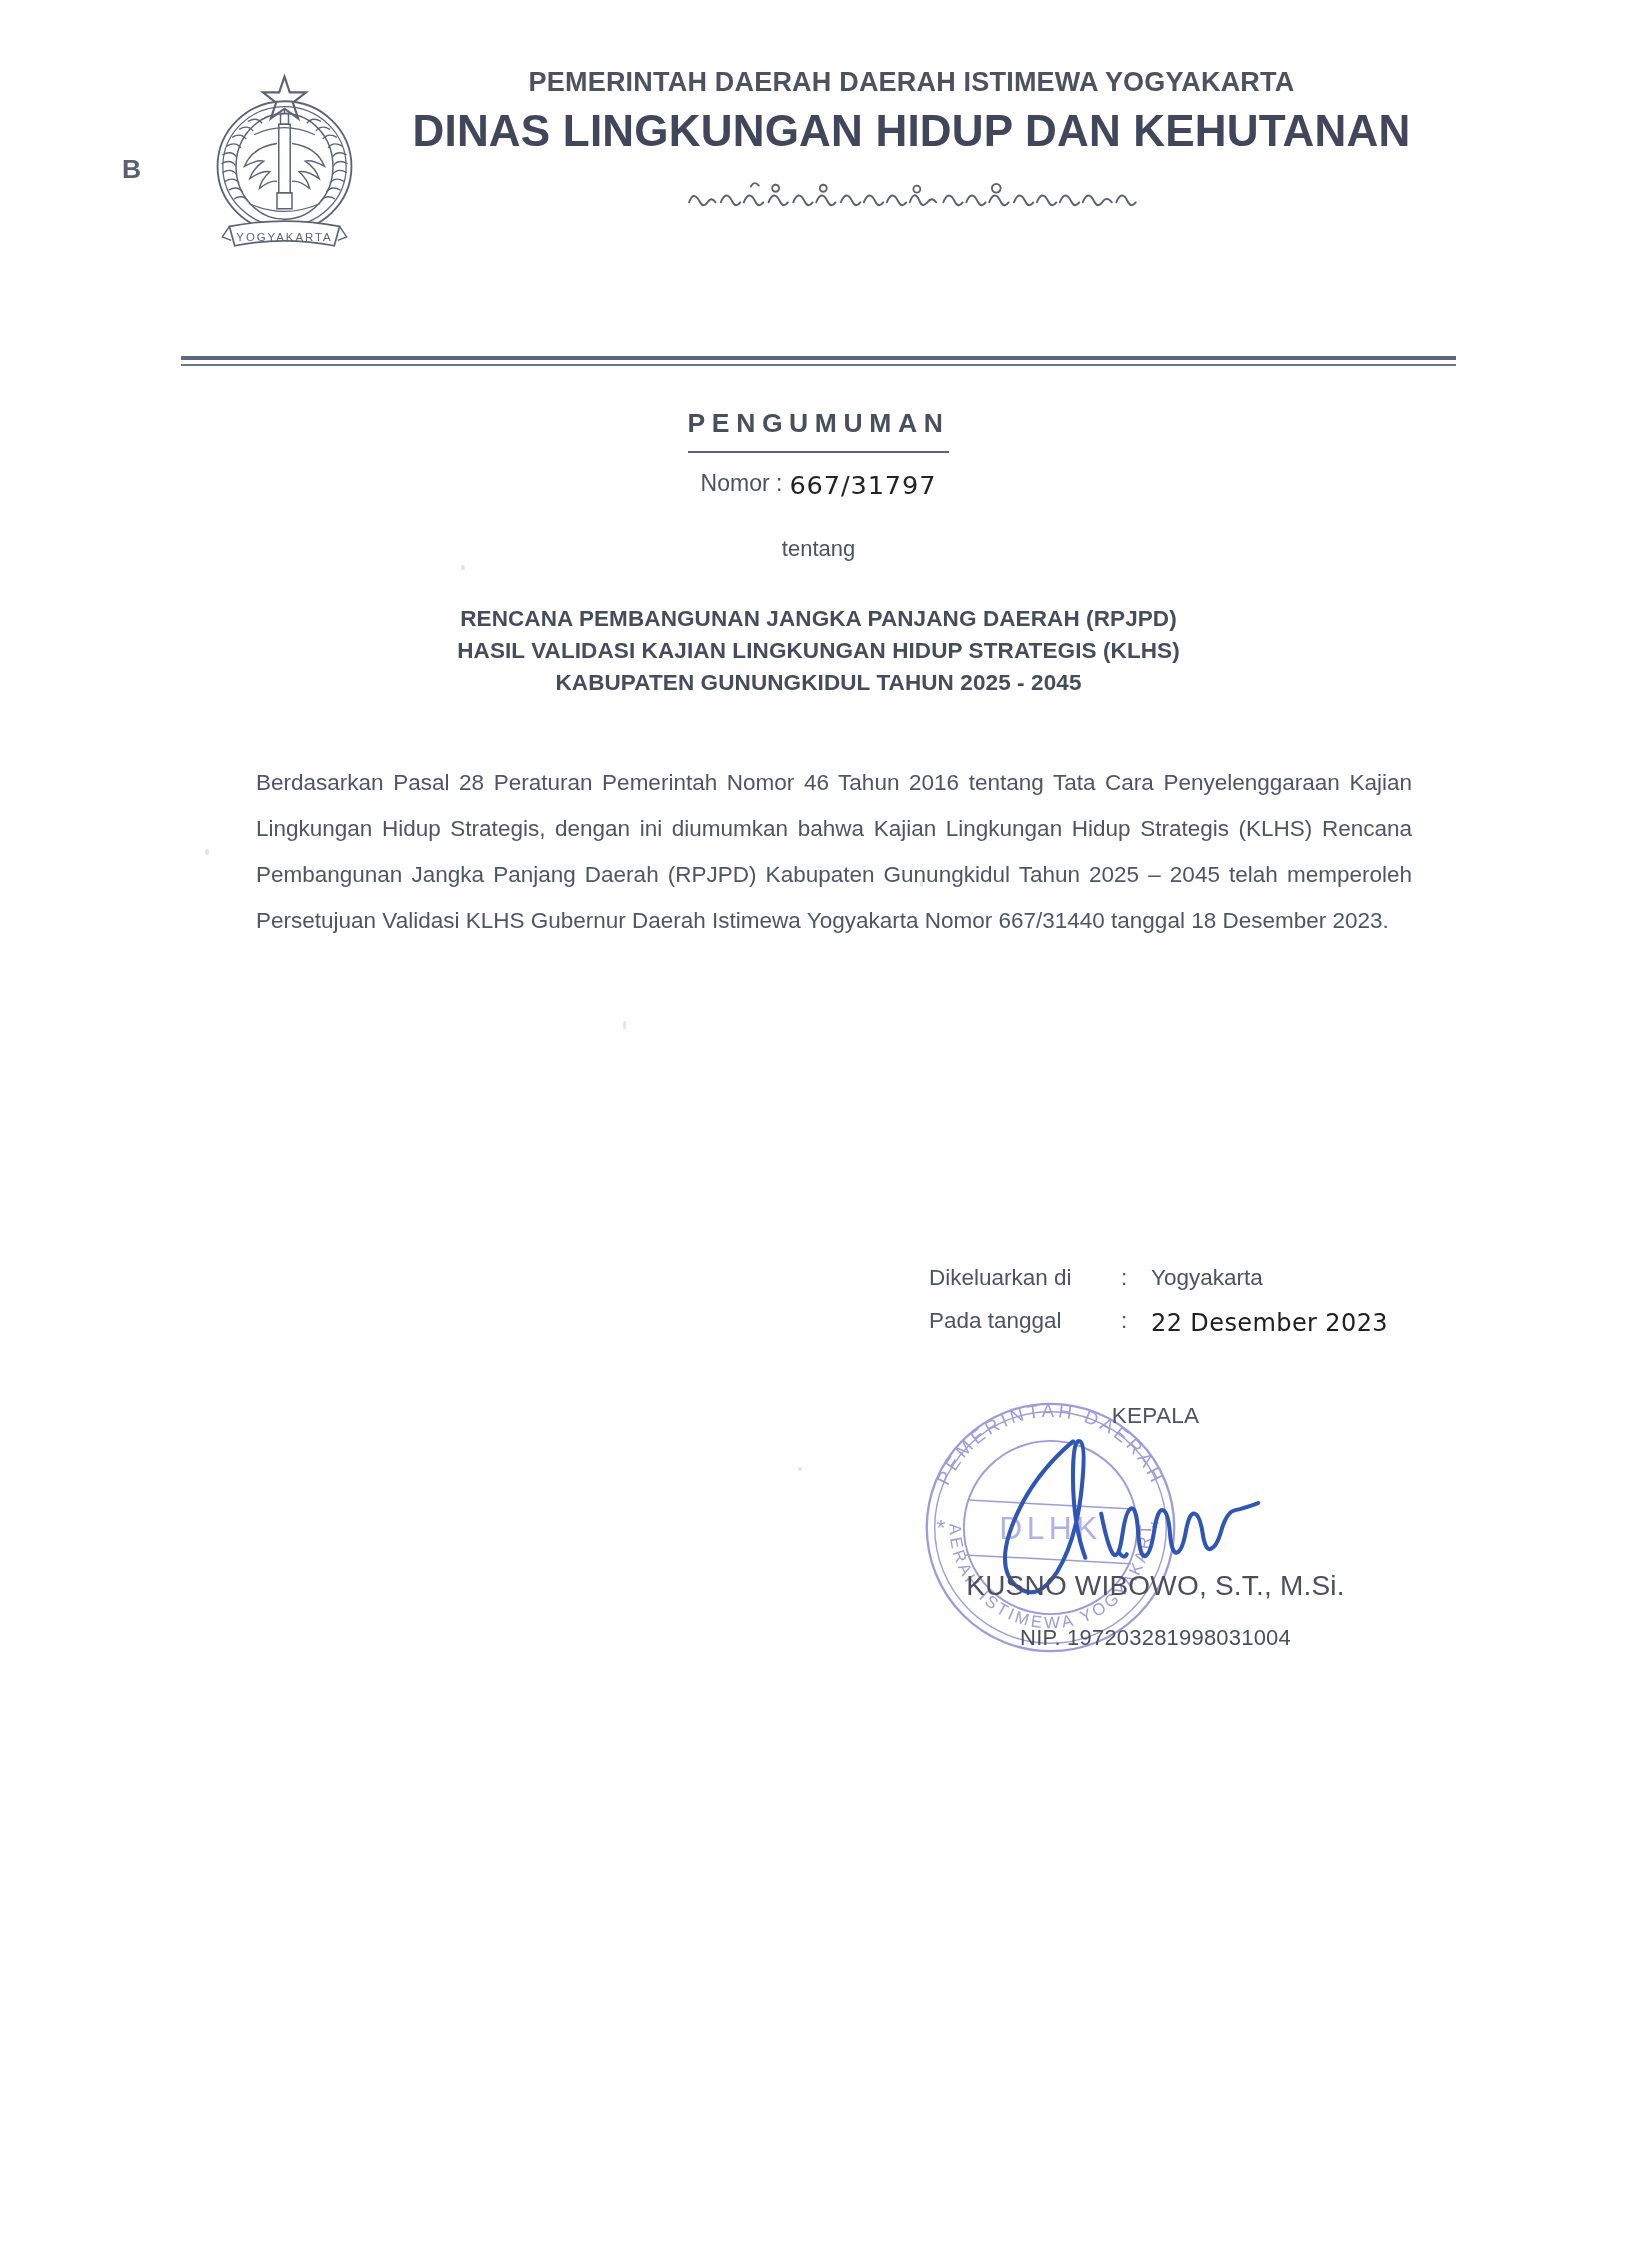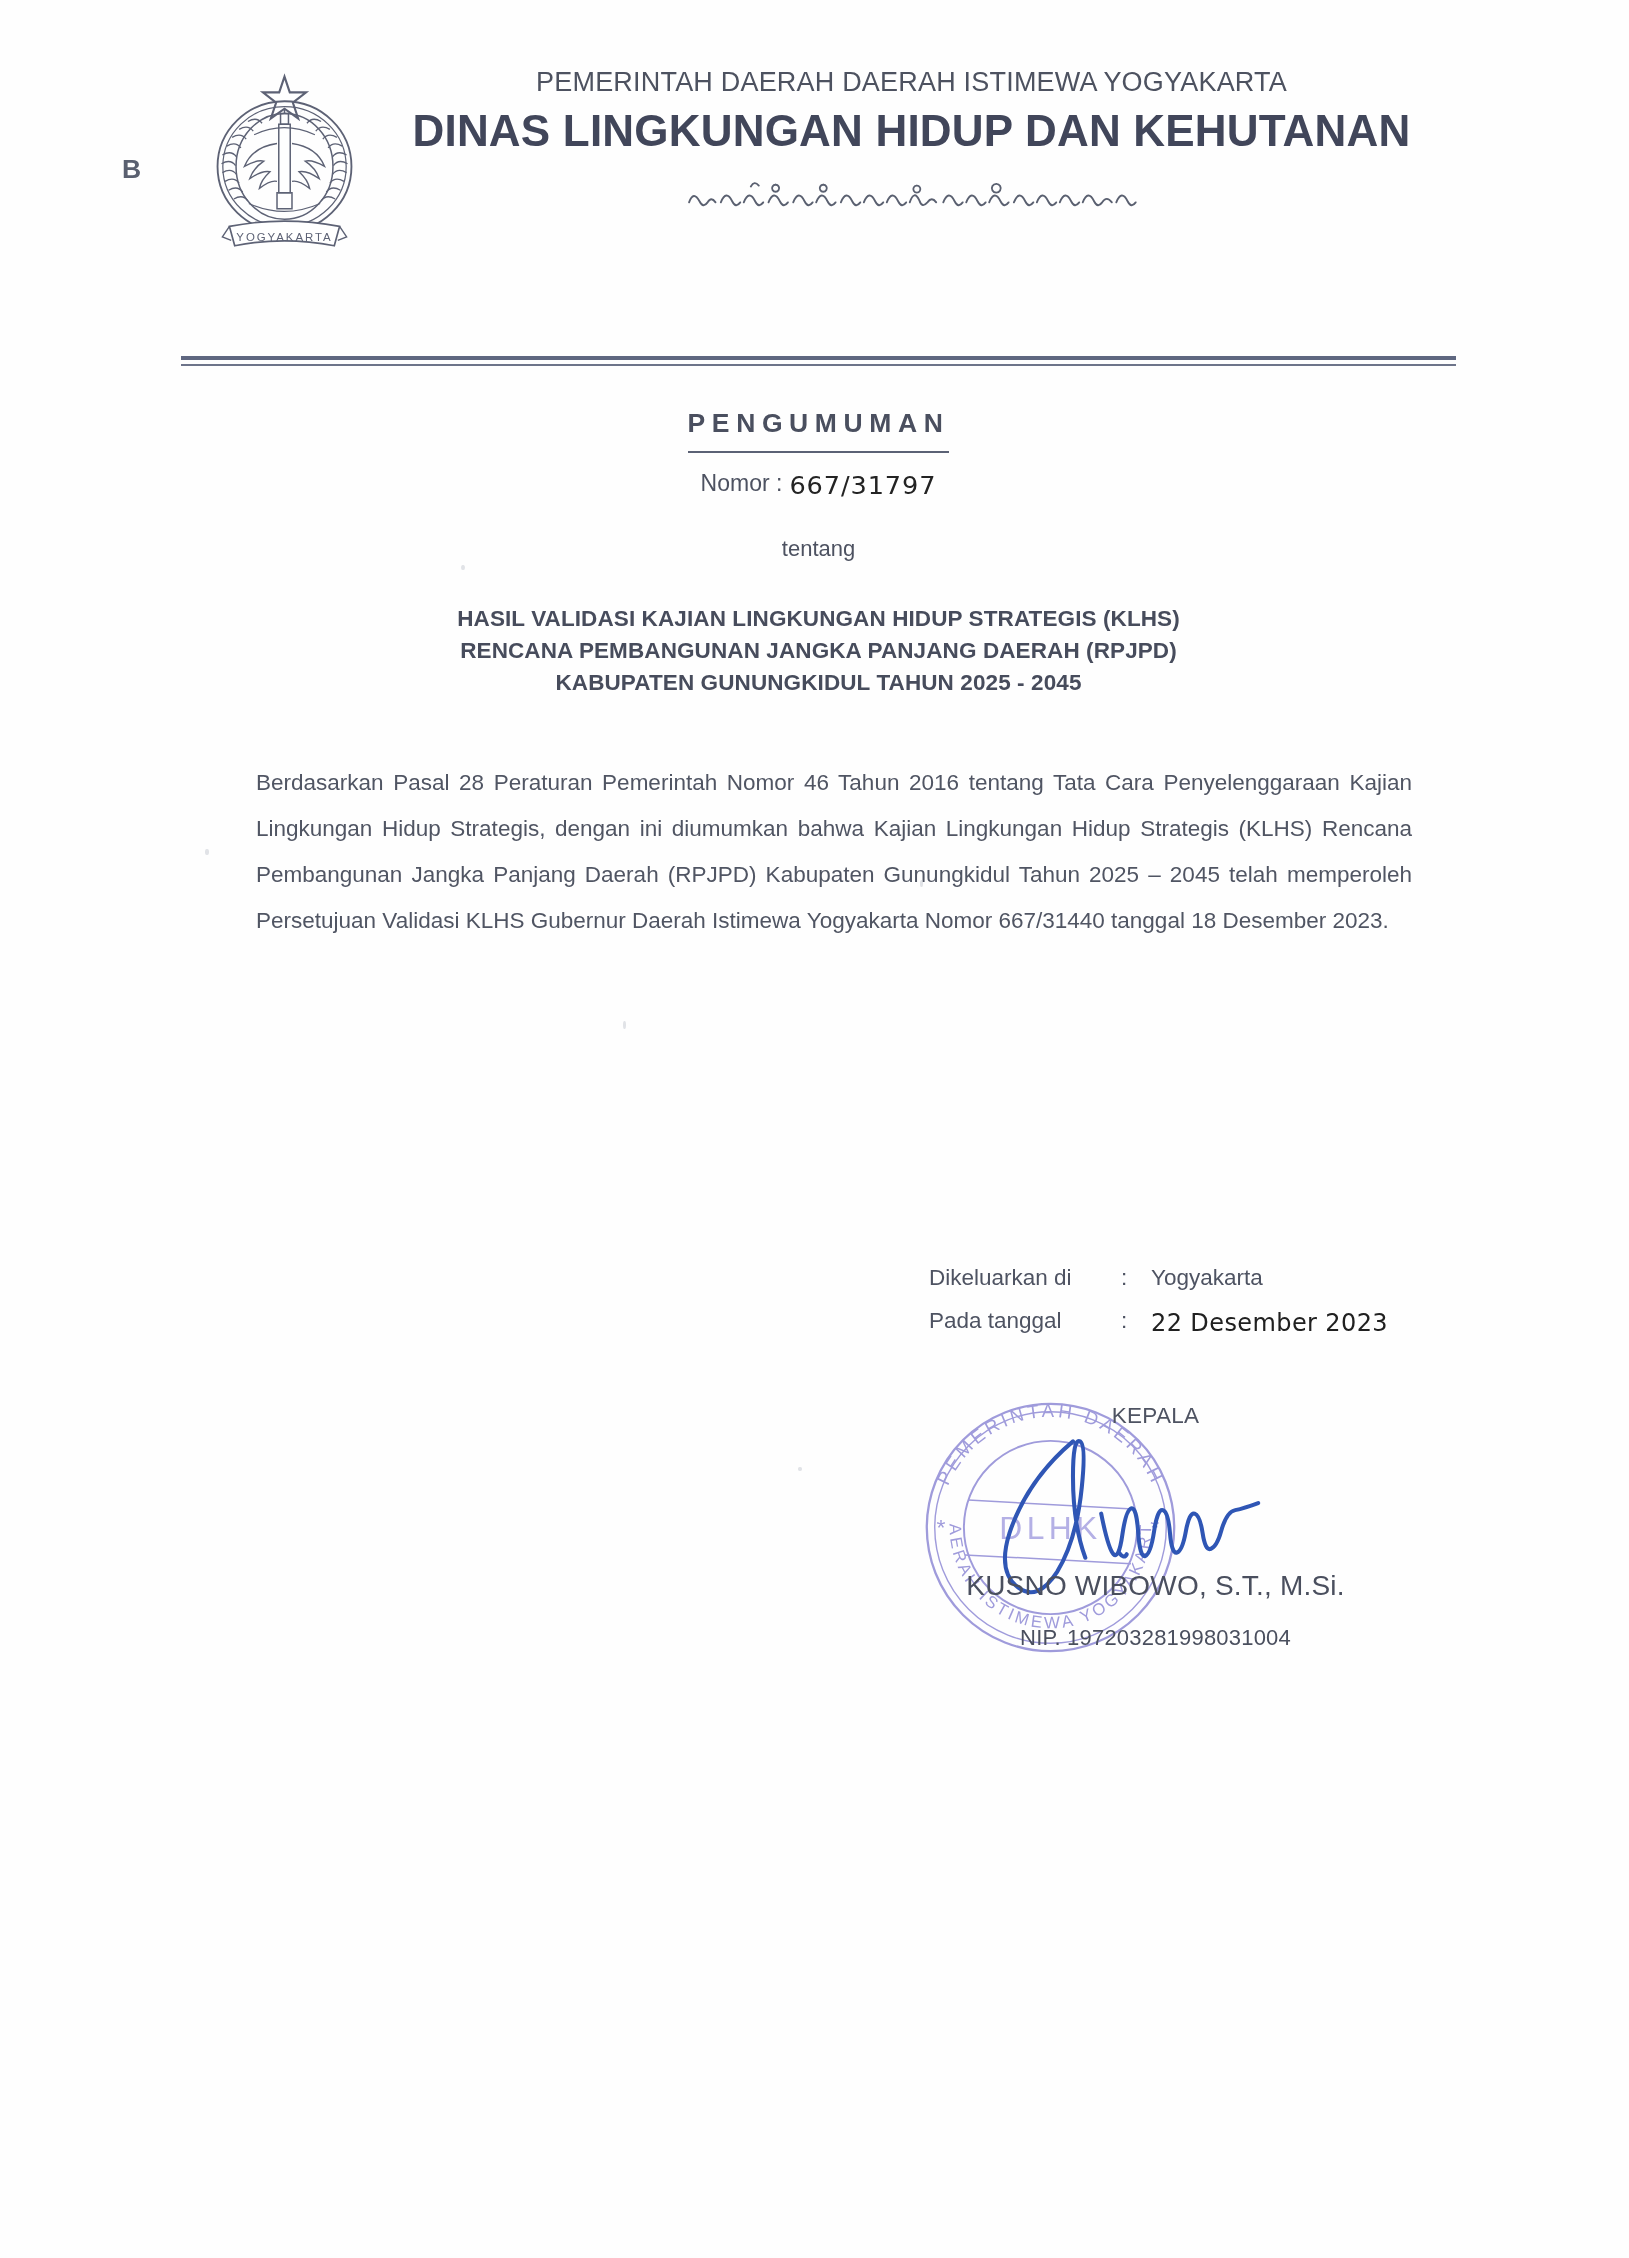--- a/index.html
+++ b/index.html
@@ -59,21 +59,21 @@
 
   .head-text {
     position: absolute;
     left: 190px;
     top: 0;
     width: 1081px;
     text-align: center;
   }
   .line-gov {
     font-size: 27px;
-    font-weight: normal;
+    font-weight: bold;
     letter-spacing: 0.2px;
     color: #4d5260;
     margin-top: 12.4px;
     white-space: nowrap;
   }
   .line-dinas {
     font-size: 44px;
     font-weight: bold;
     letter-spacing: 0.2px;
     color: #41465a;
@@ -366,22 +366,22 @@
     <div class="rule-thin"></div>
   </div>
 
   <div class="title-block">
     <div><span class="t-pengumuman">PENGUMUMAN</span></div>
     <div class="t-nomor">
       <span>Nomor :</span><span class="handwrite">667/31797</span>
     </div>
     <div class="t-tentang">tentang</div>
     <div class="t-subject">
+      <div>RENCANA PEMBANGUNAN JANGKA PANJANG DAERAH (RPJPD)</div>
       <div>HASIL VALIDASI KAJIAN LINGKUNGAN HIDUP STRATEGIS (KLHS)</div>
-      <div>RENCANA PEMBANGUNAN JANGKA PANJANG DAERAH (RPJPD)</div>
       <div>KABUPATEN GUNUNGKIDUL TAHUN 2025 - 2045</div>
     </div>
   </div>
 
   <div class="body-block">
     <div class="para p1">Berdasarkan Pasal 28 Peraturan Pemerintah Nomor 46 Tahun 2016 tentang Tata Cara Penyelenggaraan Kajian Lingkungan Hidup Strategis, dengan ini diumumkan bahwa Kajian Lingkungan Hidup Strategis (KLHS) Rencana Pembangunan Jangka Panjang Daerah (RPJPD) Kabupaten Gunungkidul Tahun 2025 – 2045 telah memperoleh Persetujuan Validasi KLHS Gubernur Daerah Istimewa Yogyakarta Nomor 667/31440 tanggal 18 Desember 2023.</div>
   </div>
 
   <div class="closing">
     <div class="close-row">

